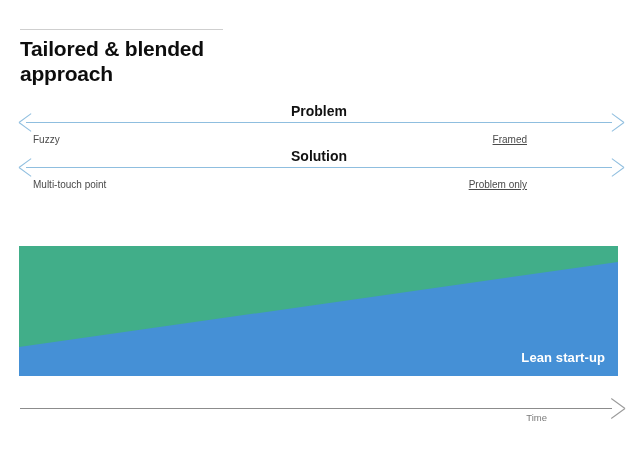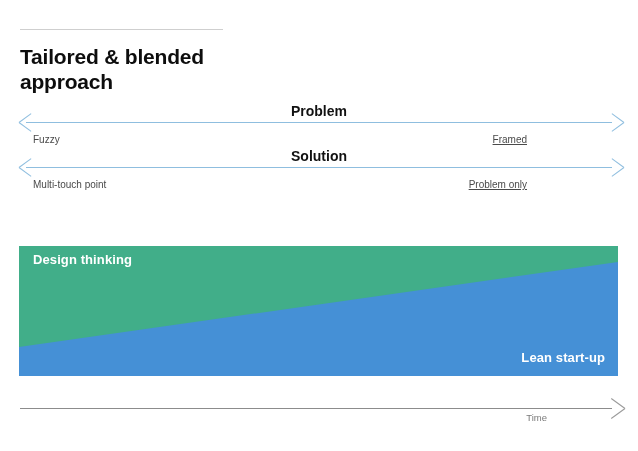--- a/index.html
+++ b/index.html
@@ -36,21 +36,20 @@
     position: absolute;
     left: 20px;
     top: 36px;
     width: 340px;
     font-size: 21px;
     font-weight: bold;
     line-height: 25px;
     letter-spacing: -0.2px;
     color: #0d0d0d;
     white-space: pre-line;
-    margin-top: 8px;
   }
 
   
   .axis-row {
     position: absolute;
     left: 0;
     width: 560px;
     height: 44px;
   }
   .axis-problem  { top: 100px; }
@@ -208,21 +207,20 @@
     <div class="axis-right-label">Problem only</div>
   </div>
 
   <div class="block">
     <svg width="599" height="130" viewBox="0 0 599 130" preserveAspectRatio="none">
       <rect x="0" y="0" width="599" height="130" fill="#41ae89"></rect>
       <polygon points="0,101 599,16 599,130 0,130" fill="#4590d6"></polygon>
     </svg>
   </div>
 
-  <div class="block-label label-design">Design thinking</div>
   <div class="block-label label-lean">Lean start-up</div>
 
   <div class="time-axis">
     <div class="time-line"></div>
     <div class="time-chev">
         <span></span>
         <span></span>
       </div>
     <div class="time-label">Time</div>
   </div>

